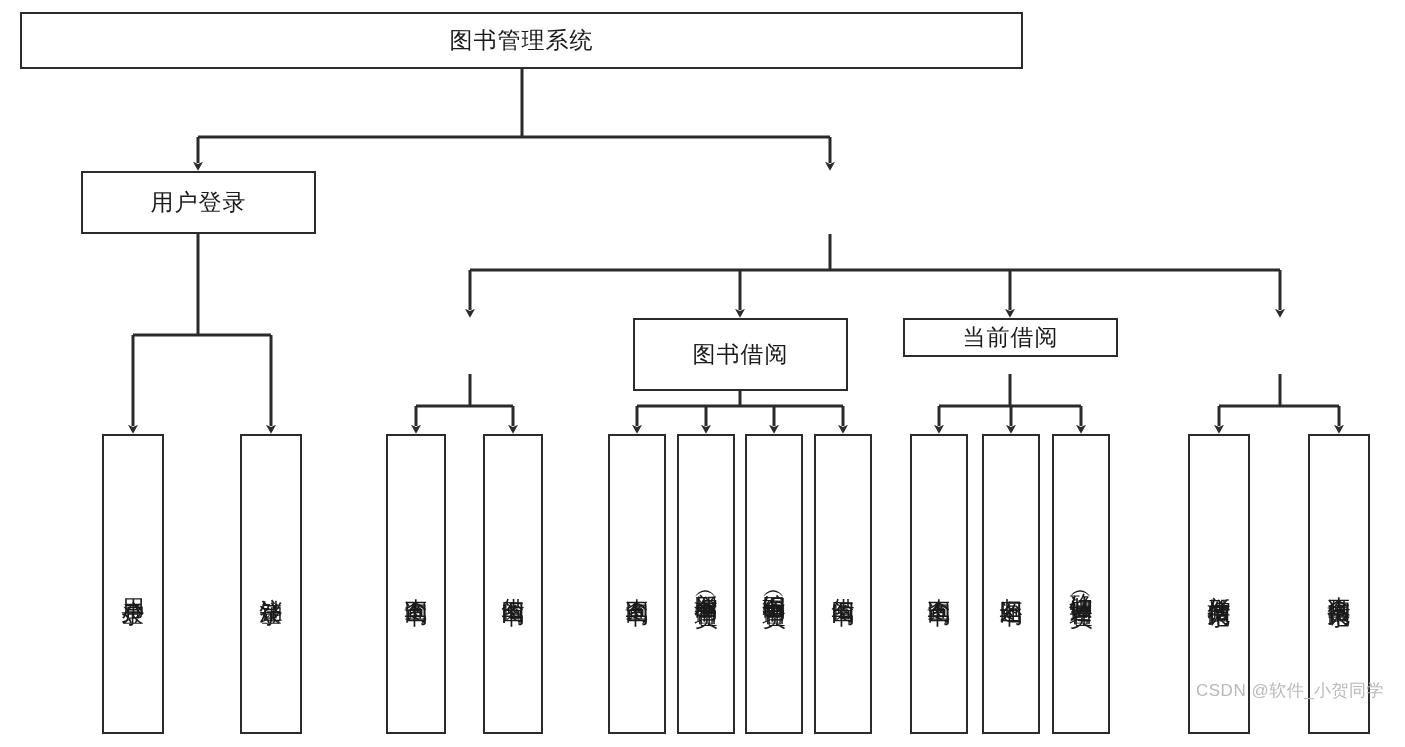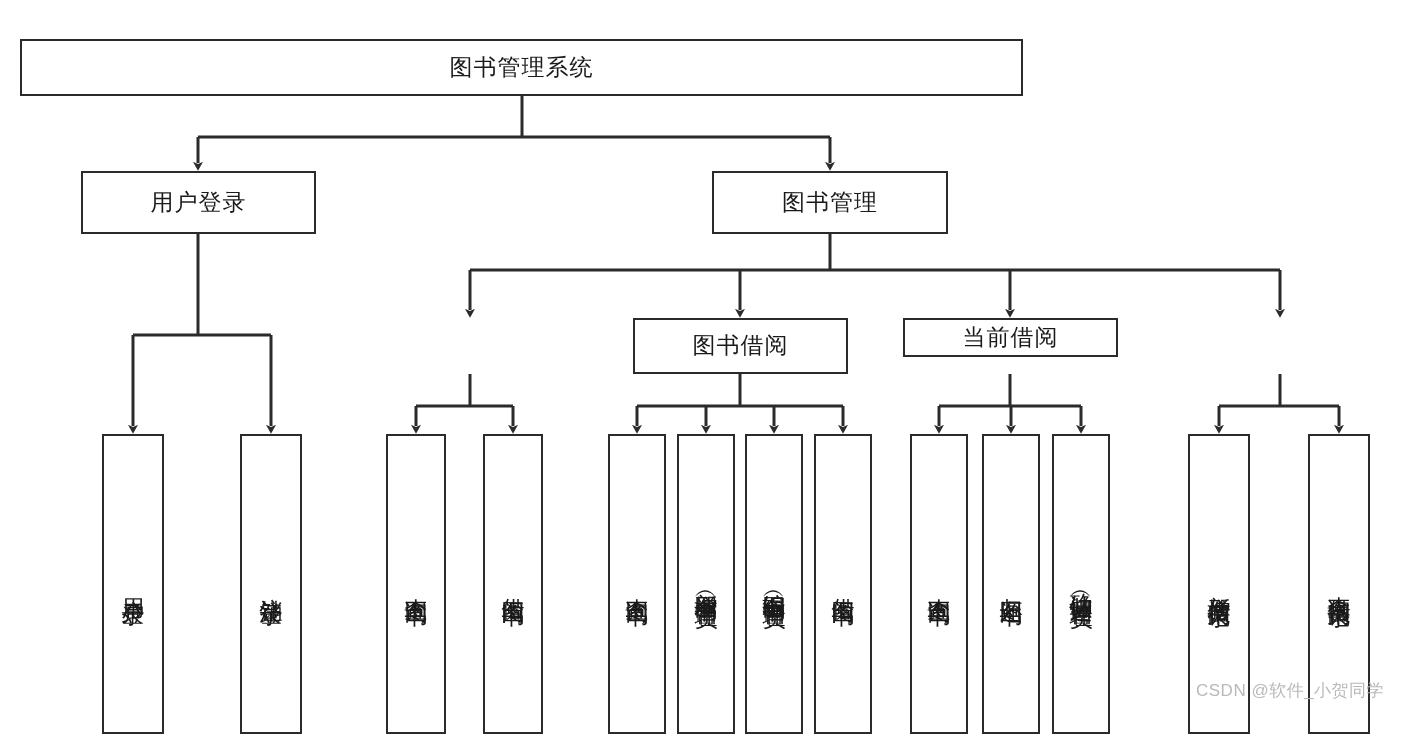--- a/index.html
+++ b/index.html
@@ -34,21 +34,20 @@
     z-index: 2;
   }
   .node-h {
     font-size: 23px;
     letter-spacing: 1px;
     line-height: 1.1;
     white-space: nowrap;
   }
   .node-root {
     font-size: 23px;
-    margin-top: 27px;
   }
   .node-v {
     writing-mode: vertical-rl;
     text-orientation: upright;
     font-size: 23px;
     line-height: 1.18;
     letter-spacing: 2px;
     white-space: nowrap;
     padding: 6px 0;
   }
@@ -115,24 +114,23 @@
       <path d="M1219,406 L1339,406"></path>
       <path d="M1219,406 L1219,426" marker-end="url(#arrowhead)"></path>
       <path d="M1339,406 L1339,426" marker-end="url(#arrowhead)"></path>
     </g>
   </svg>
 
   <div class="node node-h node-root" style="left:20px; top:12px; width:1003px; height:57px;">图书管理系统</div>
 
   <div class="node node-h" style="left:81px; top:171px; width:235px; height:63px;">用户登录</div>
 
-  <div class="node node-h" style="left:712px; top:171px; width:236px; height:63px;">图书管理</div>
 
 
-  <div class="node node-h" style="left:633px; top:318px; width:215px; height:56px;">图书借阅</div>
+  <div class="node node-h" style="left:633px; top:318px; width:215px; height:73px;">图书借阅</div>
 
   <div class="node node-h" style="left:903px; top:318px; width:215px; height:39px;">当前借阅</div>
 
 
   <div class="node node-v" style="left:102px; top:434px; width:62px; height:300px;">用户登录</div>
 
   <div class="node node-v" style="left:240px; top:434px; width:62px; height:300px;">注销登录</div>
 
   <div class="node node-v" style="left:386px; top:434px; width:60px; height:300px;">查询图书</div>
 

